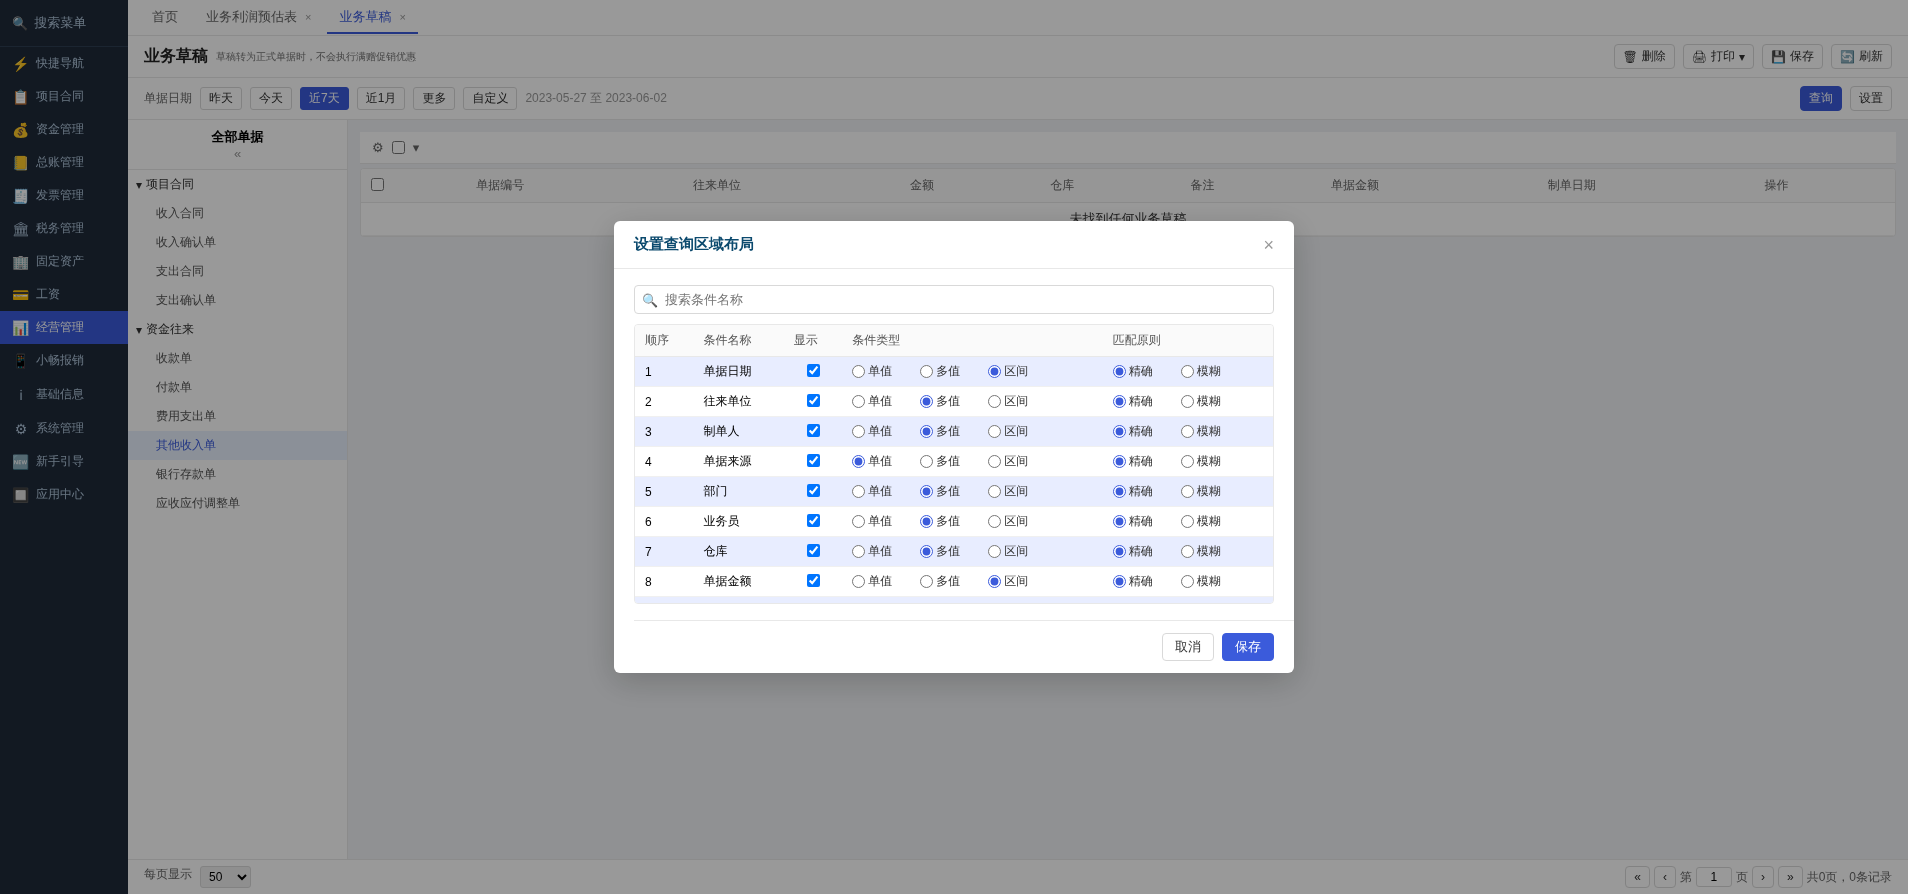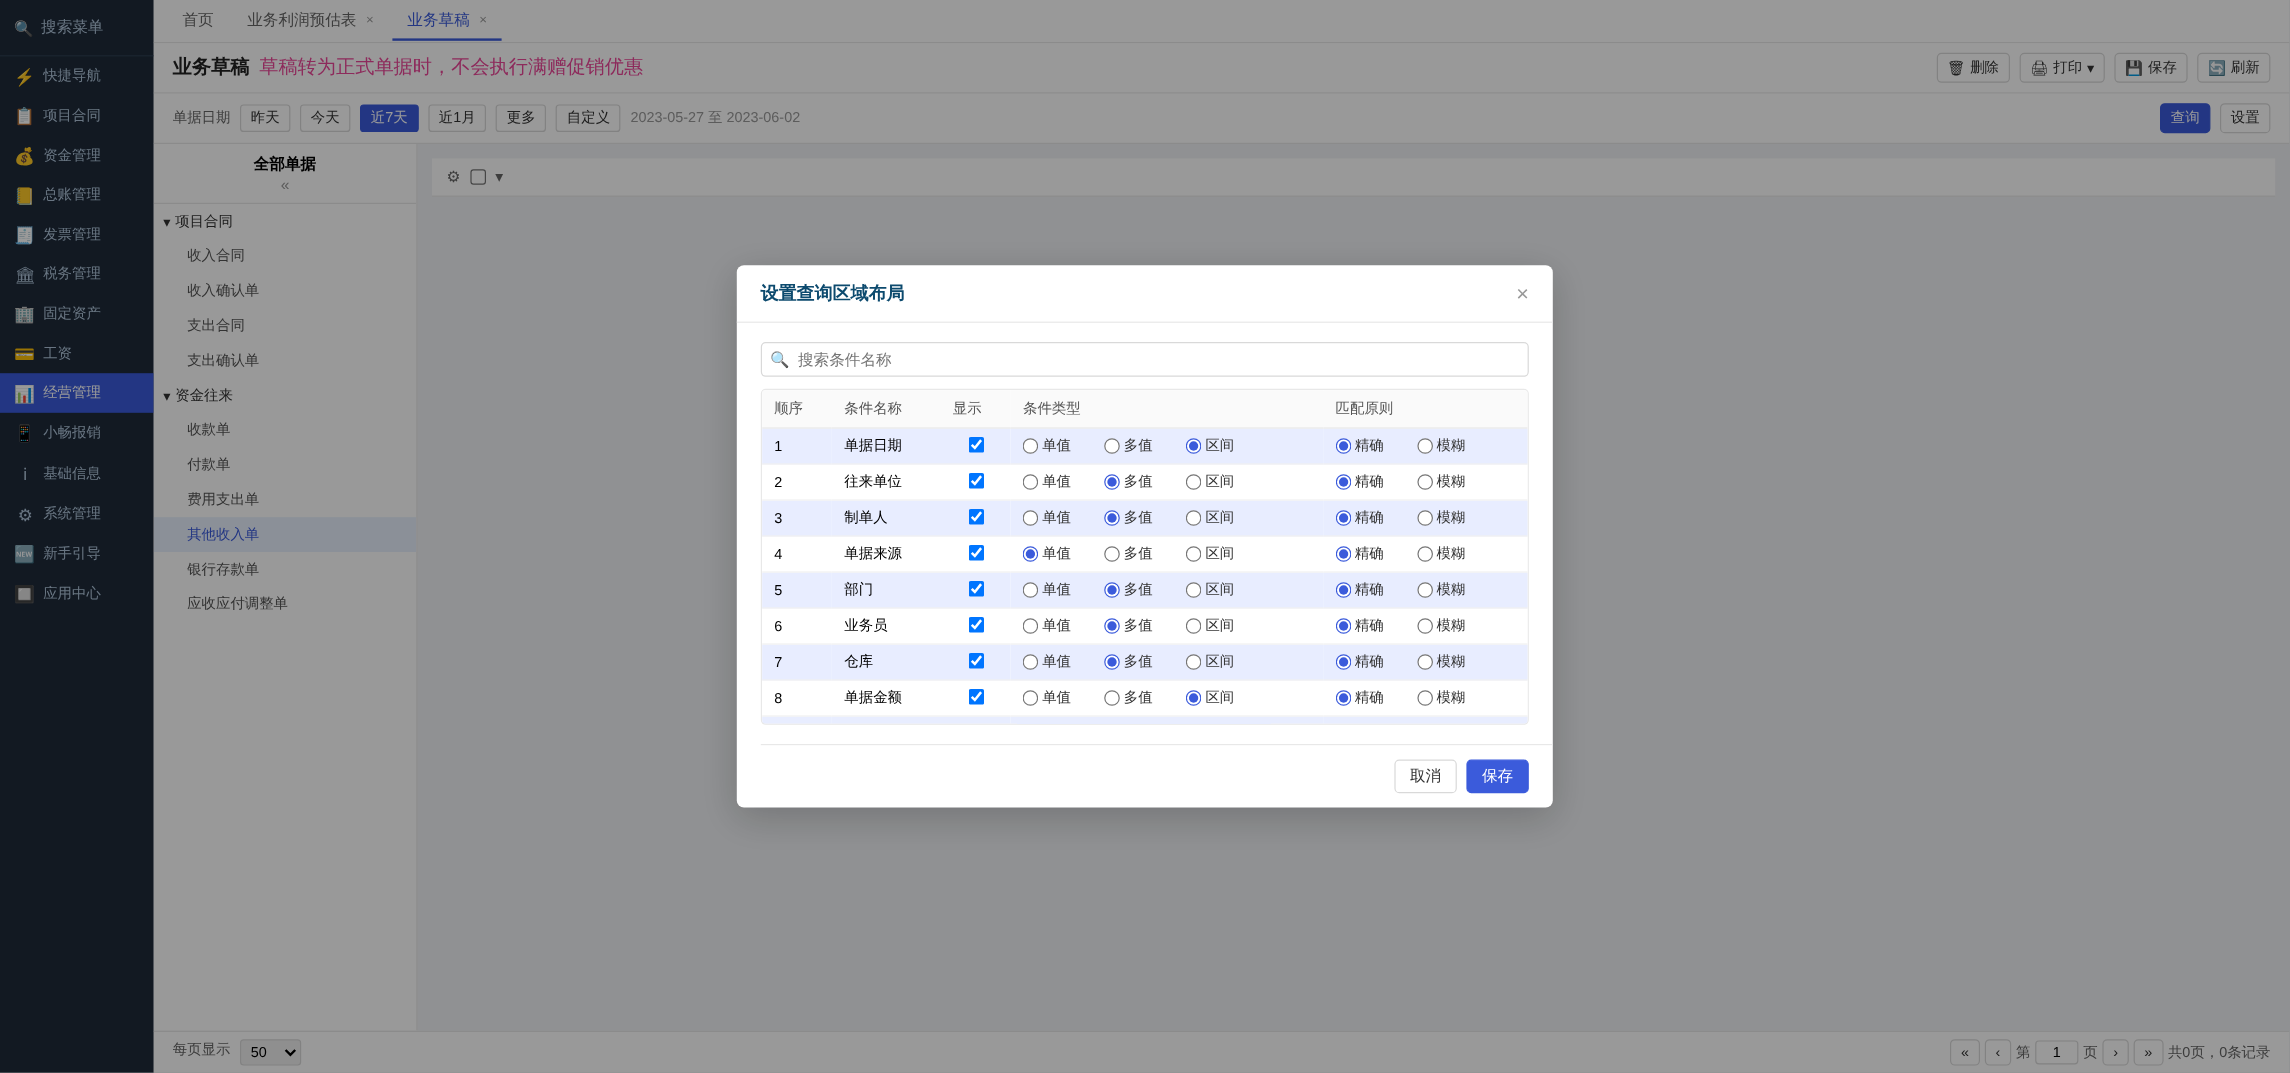--- a/index.html
+++ b/index.html
@@ -21,21 +21,21 @@
     .tab-bar { background: #fff; border-bottom: 1px solid #e8e8e8; display: flex; align-items: center; padding: 0 12px; height: 36px; gap: 4px; }
     .tab { padding: 6px 12px; font-size: 13px; color: #666; cursor: pointer; display: flex; align-items: center; gap: 6px; border-bottom: 2px solid transparent; }
     .tab.active { color: #3b5bdb; border-bottom: 2px solid #3b5bdb; font-weight: 500; }
     .tab-close { font-size: 11px; color: #999; cursor: pointer; margin-left: 2px; }
     .tab-home { color: #666; }
 
     
     .page-header { background: #fff; padding: 8px 16px; display: flex; align-items: center; justify-content: space-between; border-bottom: 1px solid #e8e8e8; }
     .page-title-area { display: flex; align-items: center; gap: 8px; }
     .page-title { font-size: 16px; font-weight: 600; color: #222; }
-    .page-subtitle { font-size: 16px; color: #ec4899; }
+    .page-subtitle { font-size: 10px; color: #737373; }
     .page-actions { display: flex; align-items: center; gap: 8px; }
     .btn { padding: 4px 12px; border-radius: 4px; border: 1px solid #d9d9d9; background: #fff; cursor: pointer; font-size: 13px; color: #333; display: flex; align-items: center; gap: 4px; }
     .btn-primary { background: #3b5bdb; color: #fff; border-color: #3b5bdb; }
     .btn-small { padding: 3px 8px; font-size: 12px; }
 
     
     .filter-bar { background: #fff; padding: 8px 16px; display: flex; align-items: center; gap: 8px; border-bottom: 1px solid #e8e8e8; flex-wrap: wrap; }
     .filter-label { font-size: 12px; color: #666; }
     .filter-btn { padding: 2px 8px; border-radius: 3px; border: 1px solid #d9d9d9; background: #fff; cursor: pointer; font-size: 12px; color: #333; }
     .filter-btn.active { background: #3b5bdb; color: #fff; border-color: #3b5bdb; }
@@ -279,20 +279,42 @@
           </div>
         </div>
     </div>
 
     <div class="right-panel">
       <div class="table-toolbar">
         <span style="color:#666;cursor:pointer;">⚙</span>
         <input type="checkbox" style="">
         <span style="color:#666;cursor:pointer;">▾</span>
       </div>
+      <div style="background:#fff;border:1px solid #e8e8e8;border-radius:4px;overflow:hidden;">
+        <table class="data-table">
+          <thead>
+            <tr>
+              <th><input type="checkbox" style=""></th>
+              <th>单据编号</th>
+              <th>往来单位</th>
+              <th>金额</th>
+              <th>仓库</th>
+              <th>备注</th>
+              <th>单据金额</th>
+              <th>制单日期</th>
+              <th>操作</th>
+            </tr>
+          </thead>
+          <tbody>
+            <tr>
+              <td colspan="9" class="empty-tip">未找到任何业务草稿</td>
+            </tr>
+          </tbody>
+        </table>
+      </div>
     </div>
   </div>
 
   <div class="pagination">
     <div style="display:flex;gap:8px;">
       <span>每页显示</span>
       <select style="padding:2px 4px;border:1px solid #d9d9d9;border-radius:3px;font-size:12px;">
         <option>50</option>
         <option>100</option>
         <option>200</option>

